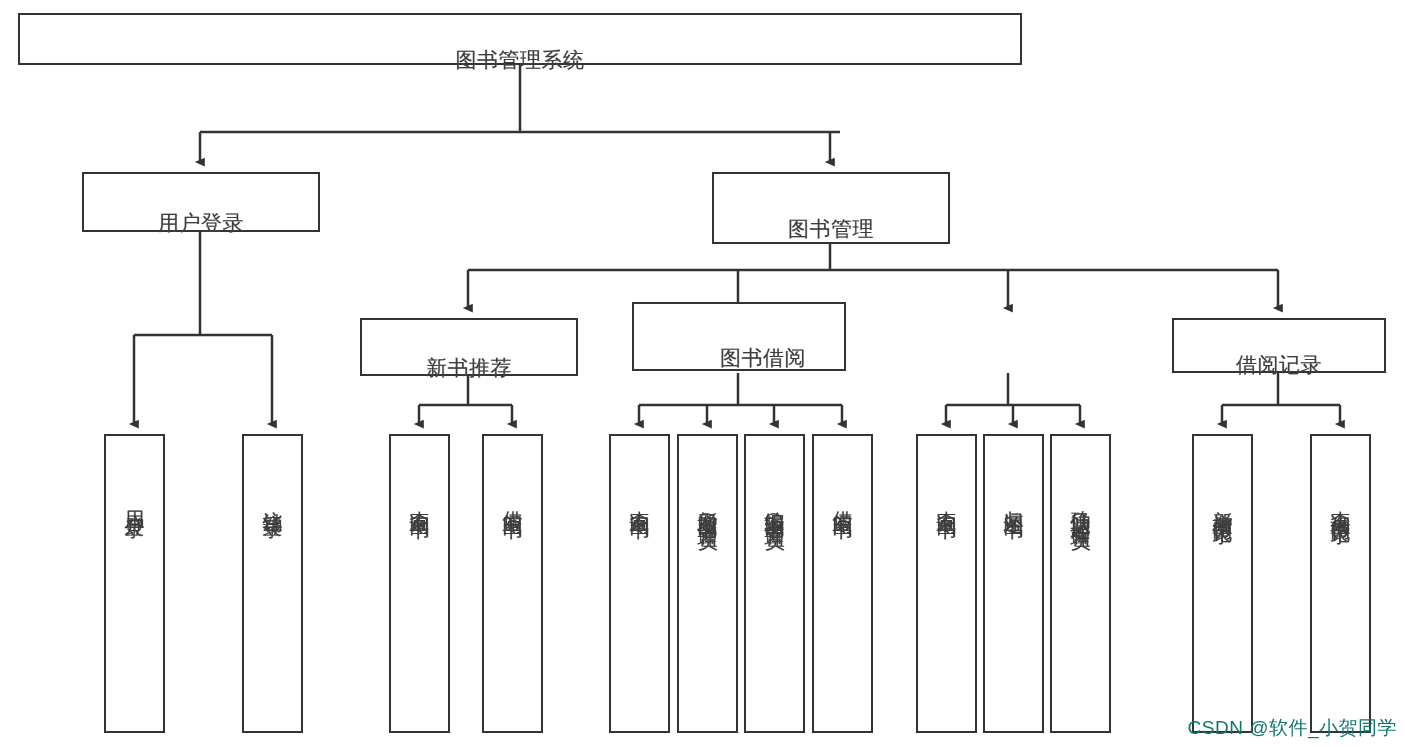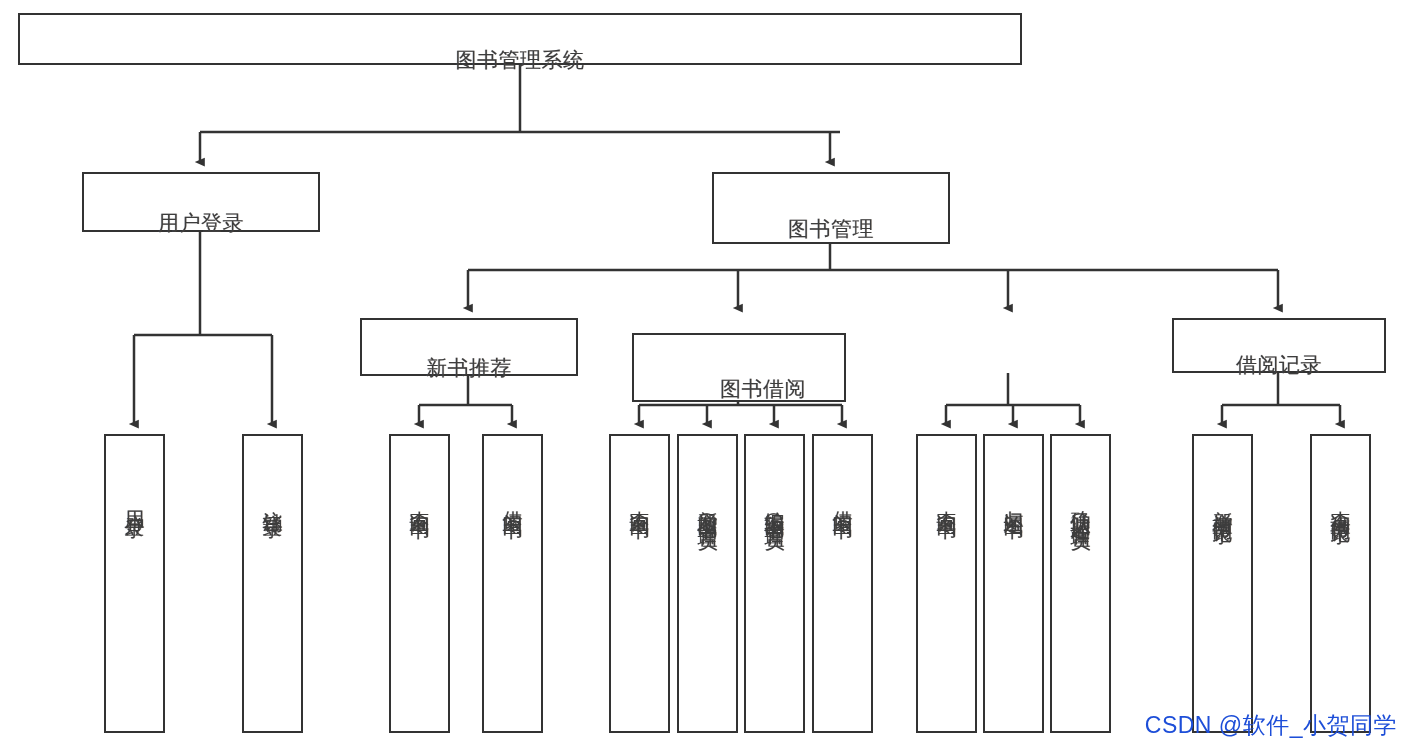--- a/index.html
+++ b/index.html
@@ -57,22 +57,22 @@
     text-orientation: upright;
     font-size: 20px;
     line-height: 1.35;
     letter-spacing: 3px;
     white-space: nowrap;
   }
   #watermark {
     position: absolute;
     right: 8px;
     bottom: 6px;
-    font-size: 23px;
-    color: #1d4ed8;
+    font-size: 19px;
+    color: #0f766e;
     letter-spacing: 0.5px;
     white-space: nowrap;
     font-family: "Liberation Sans", "DejaVu Sans", sans-serif;
   }
 </style>
 </head>
 <body>
 
 <div id="diagram-root">
 
@@ -133,21 +133,21 @@
   <div class="node" style="left:82px; top:172px; width:238px; height:60px;">
     <span class="node-label">用户登录</span>
   </div>
   <div class="node" style="left:712px; top:172px; width:238px; height:72px;">
     <span class="node-label">图书管理</span>
   </div>
 
   <div class="node" style="left:360px; top:318px; width:218px; height:58px;">
     <span class="node-label">新书推荐</span>
   </div>
-  <div class="node" style="left:632px; top:333px; width:214px; height:69px;padding-left:48px;">
+  <div class="node" style="left:632px; top:302px; width:214px; height:69px;padding-left:48px;">
     <span class="node-label">图书借阅</span>
   </div>
   <div class="node" style="left:1172px; top:318px; width:214px; height:55px;font-family:Liberation Mono, monospace;">
     <span class="node-label">借阅记录</span>
   </div>
 
   <div class="node vertical" style="left:104px; top:434px; width:61px; height:299px;">
     <span class="node-label">用户登录</span>
   </div>
   <div class="node vertical" style="left:242px; top:434px; width:61px; height:299px;">

